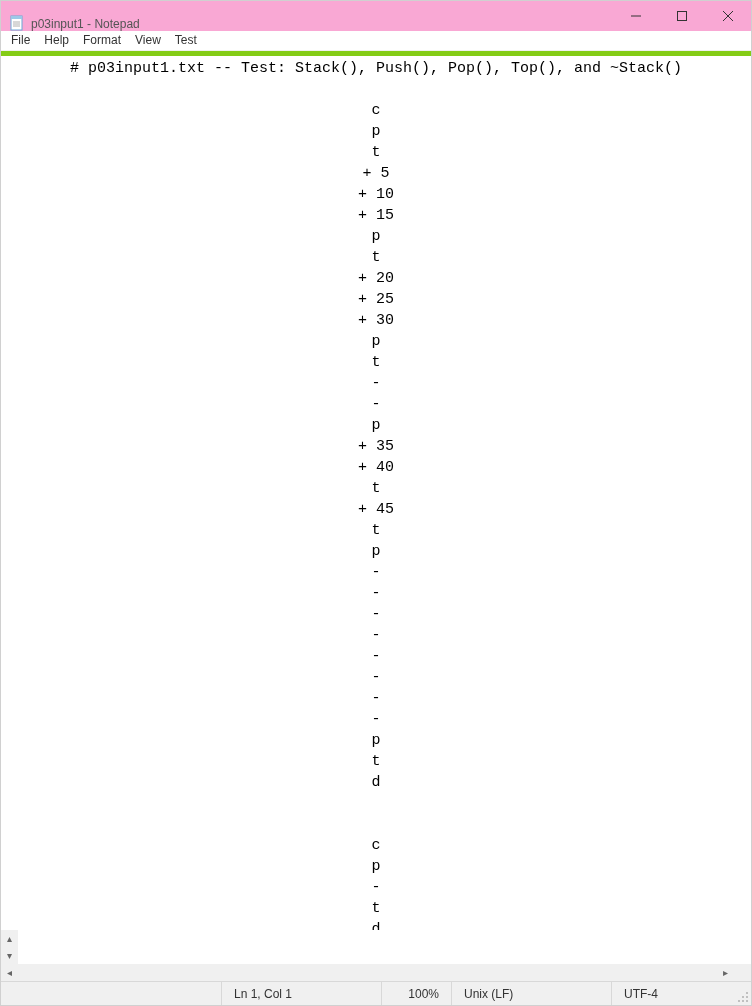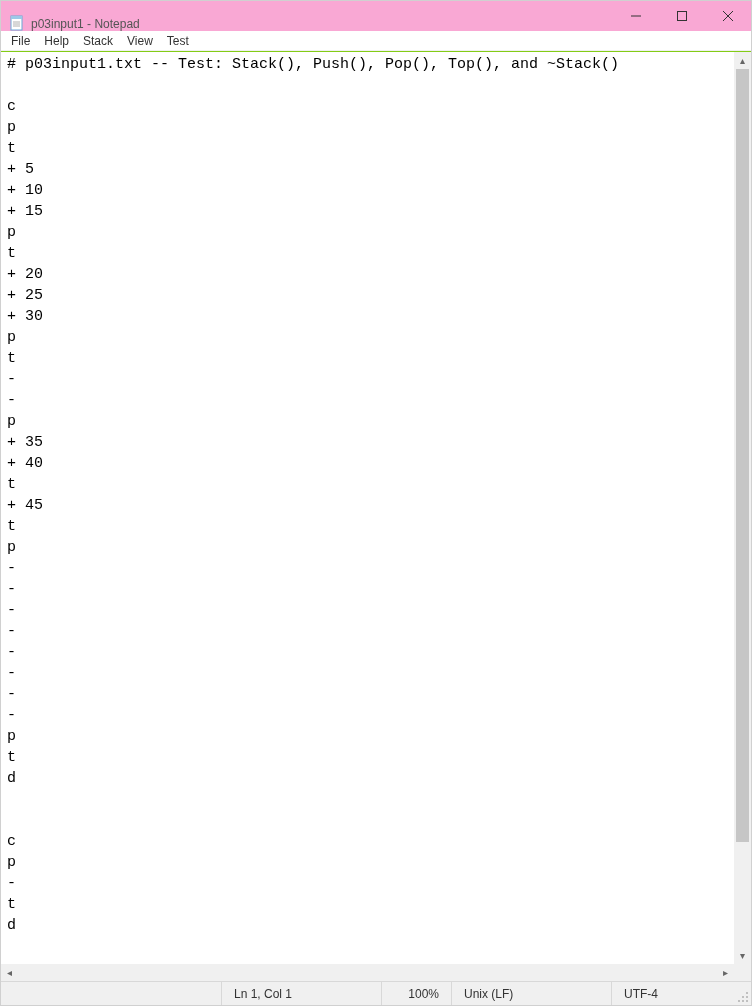--- a/index.html
+++ b/index.html
@@ -52,22 +52,24 @@
     gap: 2px;
     font-size: 12px;
     color: #333;
     background: #ffffff;
     border-bottom: 1px solid #f0f0f0;
   }
   .menubar .menu-item { padding: 2px 6px; cursor: default; text-align: right; }
   .editor-area {
     flex: 1 1 auto;
     display: flex;
+    flex-direction: column;
     overflow: hidden;
-    border-top: 1px solid #84cc16;
+    border-top: 5px solid #84cc16;
+    text-align: center;
   }
   .editor {
     flex: 1 1 auto;
     padding: 2px 6px 2px 6px;
     font-family: Consolas, "Courier New", monospace;
     font-size: 15px;
     line-height: 21px;
     white-space: pre;
     color: #000;
     background: #ffffff;
@@ -184,21 +186,21 @@
     <svg width="10" height="10" viewBox="0 0 10 10">
         <line x1="0" y1="0" x2="10" y2="10" stroke="#333" stroke-width="1"></line>
         <line x1="10" y1="0" x2="0" y2="10" stroke="#333" stroke-width="1"></line>
       </svg>
   </div>
 </div>
 
 <div class="menubar">
   <span class="menu-item">File</span>
   <span class="menu-item">Help</span>
-  <span class="menu-item">Stack</span>
+  <span class="menu-item">Format</span>
   <span class="menu-item">View</span>
   <span class="menu-item">Test</span>
 </div>
 
 <div class="editor-area">
   <div class="editor" id="editor"># p03input1.txt -- Test: Stack(), Push(), Pop(), Top(), and ~Stack()
 
 c
 p
 t

